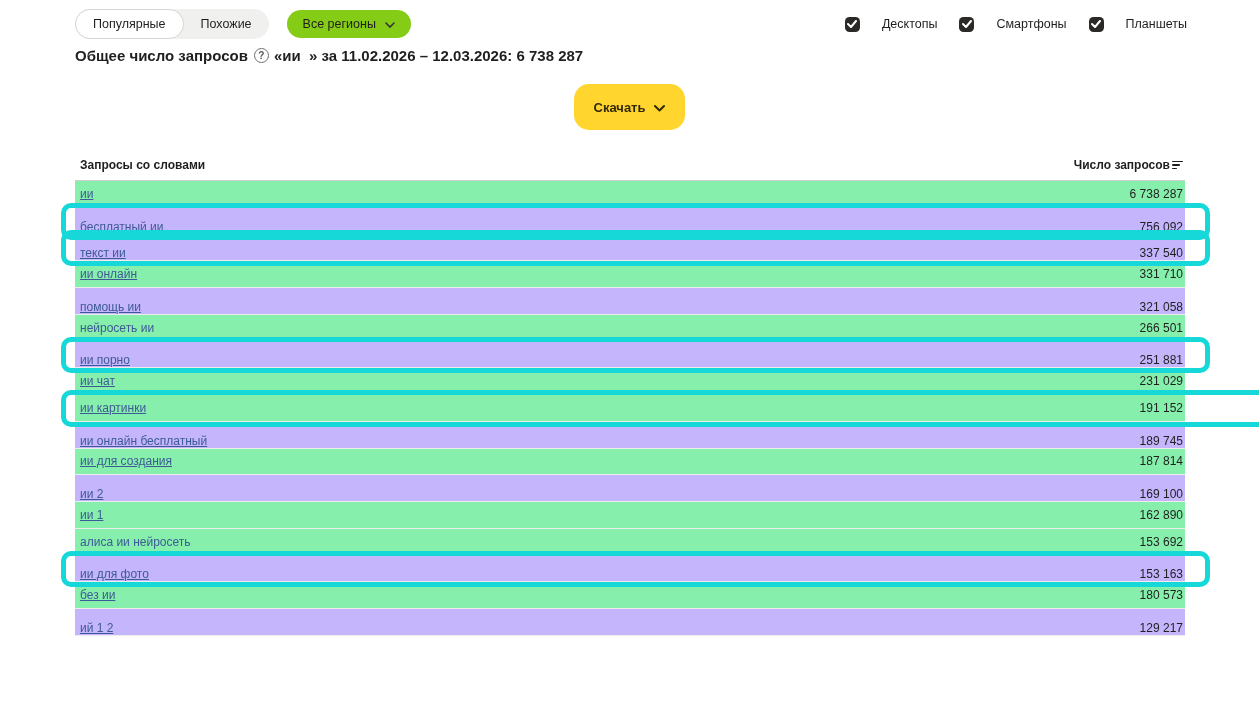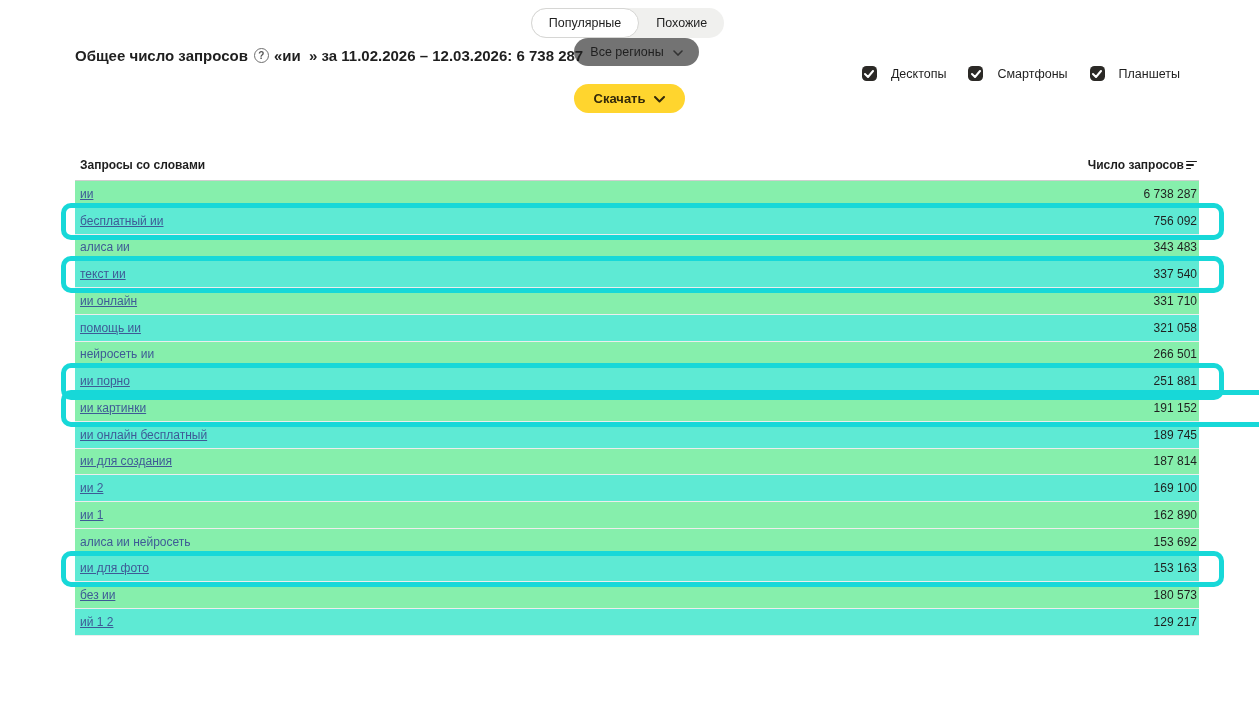--- a/index.html
+++ b/index.html
@@ -1,60 +1,60 @@
 <!DOCTYPE html>
 <html><head>
 <meta charset="utf-8">
 <style>
   * { box-sizing: border-box; margin: 0; padding: 0; }
   html,body { width:1259px; height:720px; overflow:hidden; background:#fff;
     font-family:"Liberation Sans","DejaVu Sans",sans-serif; color:#1f1f1f; }
   .page { position:relative; width:1259px; height:720px; background:#fff; }
 
   
-  .topbar { position:absolute; top:8px; left:75px; right:79px; height:32px;
-    display:flex; align-items:center;flex-direction:column; }
+  .topbar { position:absolute; top:8px; left:75px; right:72px; height:32px;
+    display:flex; align-items:center; }
   .tab-group { display:flex; background:#f0f0ee; border-radius:17px; align-items:center; }
   .tab { padding:7px 17px; font-size:12.5px; color:#1f1f1f; border-radius:16px;
     cursor:pointer; white-space:nowrap; }
   .tab.selected { background:#fff; border:1px solid #d6d6d4; font-weight:400; }
   .region-pill { margin-left:18px; display:flex; align-items:center; gap:9px;
-    background:#737373; border-radius:17px; padding:7px 16px; font-size:12.5px; cursor:pointer; }
+    background:#84cc16; border-radius:17px; padding:7px 16px; font-size:12.5px; cursor:pointer; }
   .devices { margin-left:auto; display:flex; align-items:center; gap:22px; }
-  .chk { display:flex; align-items:center; gap:14px; font-size:12.5px; cursor:pointer; }
+  .chk { display:flex; align-items:center; gap:22px; font-size:12.5px; cursor:pointer; }
   .chk .box { width:15px; height:15px; background:#2b2926; border-radius:4.5px;
     display:flex; align-items:center; justify-content:center; }
 
   
   .summary { position:absolute; top:47px; left:75px; font-size:15px; font-weight:600;
     display:flex; align-items:center; white-space:pre; }
   .help-icon { width:15px; height:15px; border:1.4px solid #6f6f6f; border-radius:50%;
     font-size:10px; font-weight:700; color:#555; display:inline-flex; align-items:center;
     justify-content:center; margin:0 5px 0 6px; }
 
   
   .dl-wrap { position:absolute; top:84px; left:0; right:0; display:flex; justify-content:center; }
-  .dl-btn { background:#ffd52e; border:none; border-radius:15px; height:29px; padding:0 20px;
+  .dl-btn { background:#ffd52e; border:none; border-radius:15px; height:46px; padding:0 20px;
     display:flex; align-items:center; gap:9px; font-size:13px; font-weight:600;
     color:#33290a; cursor:pointer; font-family:inherit; }
 
   
-  .table-wrap { position:absolute; top:158px; left:75px; right:60px; }
+  .table-wrap { position:absolute; top:158px; left:75px; right:74px; }
   .thead { display:flex; justify-content:space-between; align-items:flex-end;
     padding:0 2px 8px 5px; border-bottom:1px solid #cfcfcf; }
   .th { font-size:12px; font-weight:700; }
   .th-count { display:flex; align-items:center; gap:2px; cursor:pointer; }
   .sort-icon { display:inline-flex; flex-direction:column; gap:2px; }
   .sort-icon i { display:block; height:1.5px; background:#1f1f1f; border-radius:1px; }
   .sort-icon i:nth-child(1){ width:11px; } .sort-icon i:nth-child(2){ width:8px; }
   .sort-icon i:nth-child(3){ width:5px; }
 
   .row { position:relative; height:26.75px; display:flex; justify-content:space-between;
     align-items:center; padding:0 2px 0 5px; border-bottom:1px solid #ededed; background:#86efac; }
-  .row.stripe { background:#5eead4; }
+  .row.stripe { background:#c4b5fd;align-items:flex-end; }
   .q { font-size:12px; color:#3e5a96; text-decoration:underline; cursor:pointer; }
   .q.no-underline { text-decoration:none; }
   .c { font-size:12px; color:#1f1f1f; }
 
   .hl { position:absolute; left:-14px; right:-25px; top:-5px; bottom:-6px;
     border:5px solid #17d8d8; border-radius:10px; pointer-events:none; z-index:3; }
   .hl.wide { right:-90px; }
 </style>
 </head>
 <body>
@@ -138,24 +138,20 @@
     <a class="q">ии</a>
     <span class="c">6 738 287</span>
   </div>
 
   <div class="row stripe">
     <a class="q">бесплатный ии</a>
     <span class="c">756 092</span>
   <div class="hl"></div>
         </div>
 
-  <div class="row">
-    <a class="q no-underline">алиса ии</a>
-    <span class="c">343 483</span>
-  </div>
 
   <div class="row stripe">
     <a class="q">текст ии</a>
     <span class="c">337 540</span>
   <div class="hl"></div>
         </div>
 
   <div class="row">
     <a class="q">ии онлайн</a>
     <span class="c">331 710</span>
@@ -170,20 +166,24 @@
     <a class="q no-underline">нейросеть ии</a>
     <span class="c">266 501</span>
   </div>
 
   <div class="row stripe">
     <a class="q">ии порно</a>
     <span class="c">251 881</span>
   <div class="hl"></div>
         </div>
 
+  <div class="row">
+    <a class="q">ии чат</a>
+    <span class="c">231 029</span>
+  </div>
 
 
   <div class="row">
     <a class="q">ии картинки</a>
     <span class="c">191 152</span>
   <div class="hl wide"></div>
         </div>
 
   <div class="row stripe">
     <a class="q">ии онлайн бесплатный</a>

